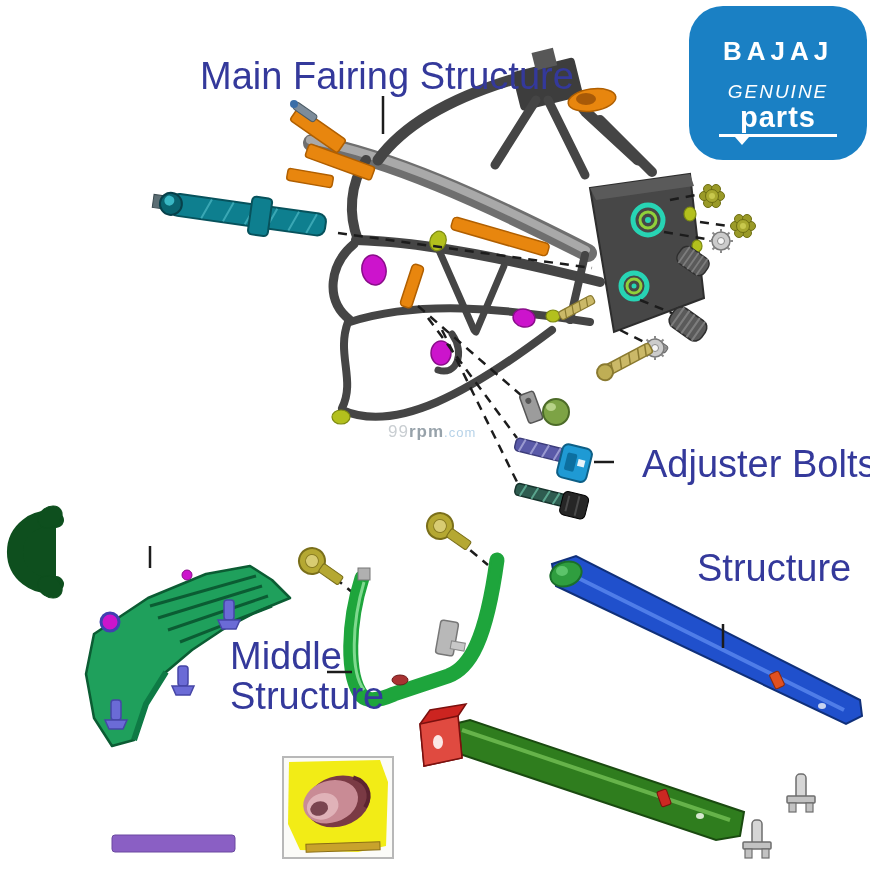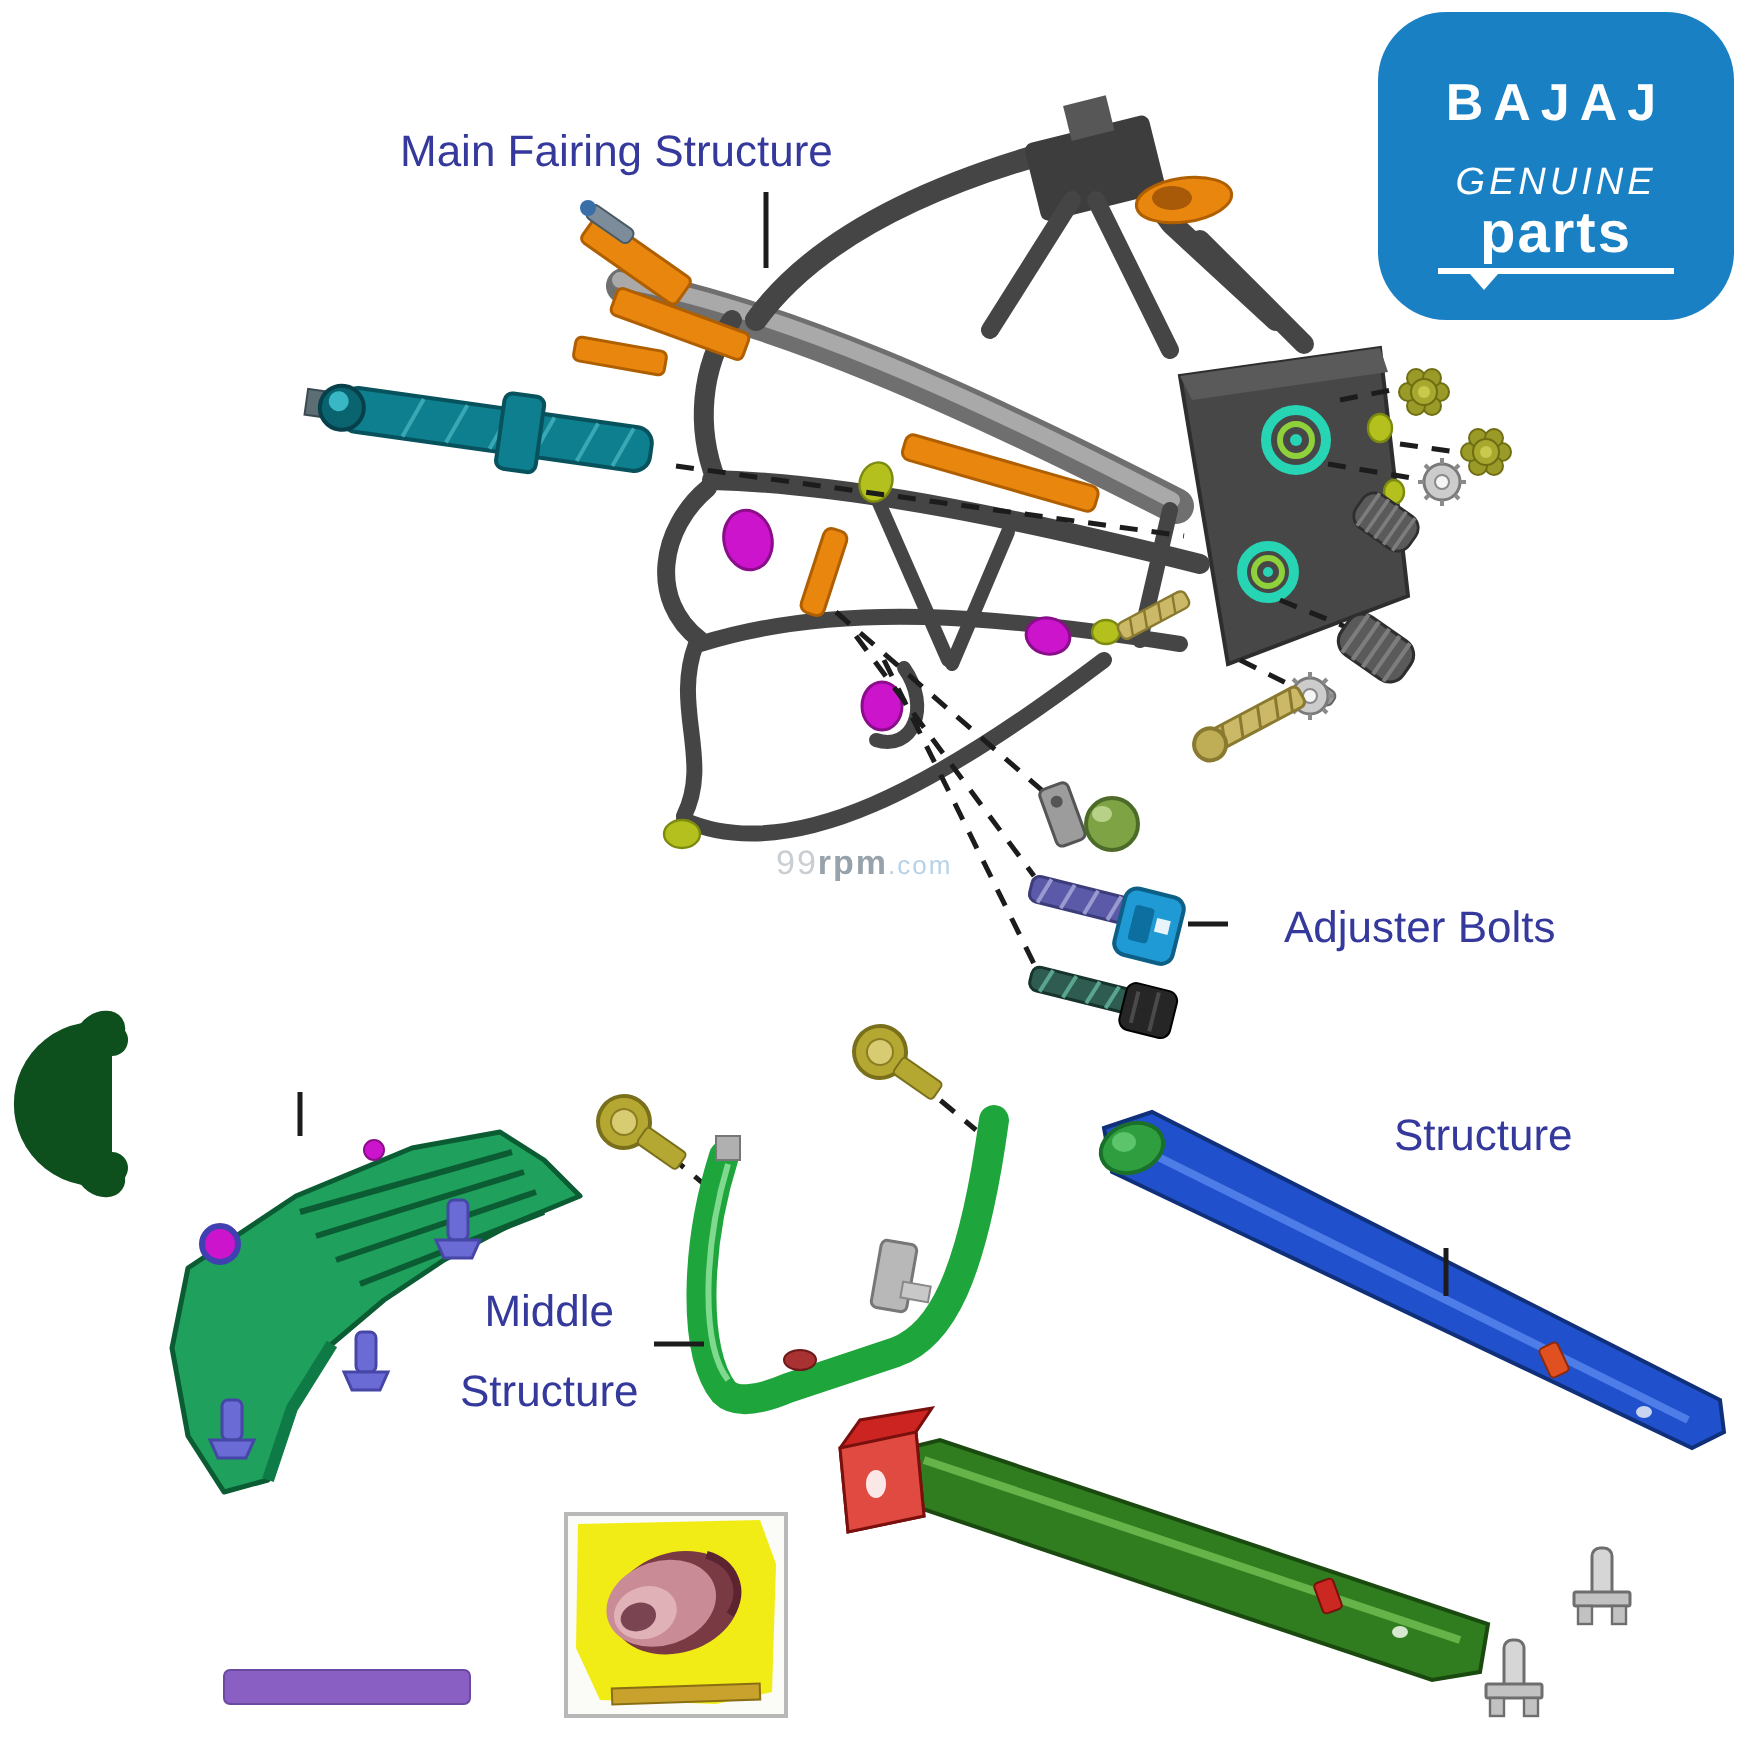--- a/index.html
+++ b/index.html
@@ -1,19 +1,19 @@
 <!DOCTYPE html>
 <html style="--label-color: #34399b; --logo-bg: #1a80c4; --logo-text: #ffffff; --frame-dark: #454545; --frame-tube: #8f8f8f; --orange: #e8860e; --teal-ring: #27d4b4; --magenta: #cc14cc; --yellow-green: #b3c01d; --teal-bolt: #0e7f8f; --olive-nut: #a8a82e; --gold: #cbb968; --green-ball: #7da345; --blue-bolt-head: #1f9ad4; --cover-green: #1fa05c; --pin-purple: #6b6bd6; --phone-green: #0e4f1e; --middle-green: #1ea53c; --lower-blue: #2050cc; --lower-green: #2f7d1e; --red-bracket: #cc2420; --purple-bar: #8a5fc4; --thumb-yellow: #f2ec16; --bushing-pink: #c98b95; --watermark-gray: #c9ced2; --watermark-mid: #97a2aa; --watermark-blue: #b6d2e8;"><head>
 <meta charset="utf-8">
 <style>
   html,body{margin:0;padding:0;background:#ffffff;}
   #canvas{position:relative;width:870px;height:870px;background:#ffffff;overflow:hidden;
           font-family:"Liberation Sans",sans-serif;}
   #diagram{position:absolute;left:0;top:0;z-index:1;}
-  .lbl{position:absolute;z-index:3;color:var(--label-color);font-size:22px;line-height:40px;white-space:nowrap;text-align:center;}
+  .lbl{position:absolute;z-index:3;color:var(--label-color);font-size:38px;line-height:40px;white-space:nowrap;}
   .wm{position:absolute;z-index:2;font-size:17px;letter-spacing:1px;white-space:nowrap;}
   .wm .w1{color:var(--watermark-gray);font-weight:400;}
   .wm .w2{color:var(--watermark-mid);font-weight:bold;text-align:center;}
   .wm .w3{color:var(--watermark-blue);font-size:13px;}
   
   .logo{position:absolute;z-index:3;left:689px;top:6px;width:178px;height:154px;
         background:var(--logo-bg);border-radius:34px;color:var(--logo-text);
         display:flex;flex-direction:column;align-items:center;justify-content:center;}
   .logo .brand{font-weight:bold;font-size:26px;letter-spacing:5px;margin-top:6px;}
   .logo .genuine{font-size:19px;letter-spacing:2px;margin-top:14px;font-style:italic;}

